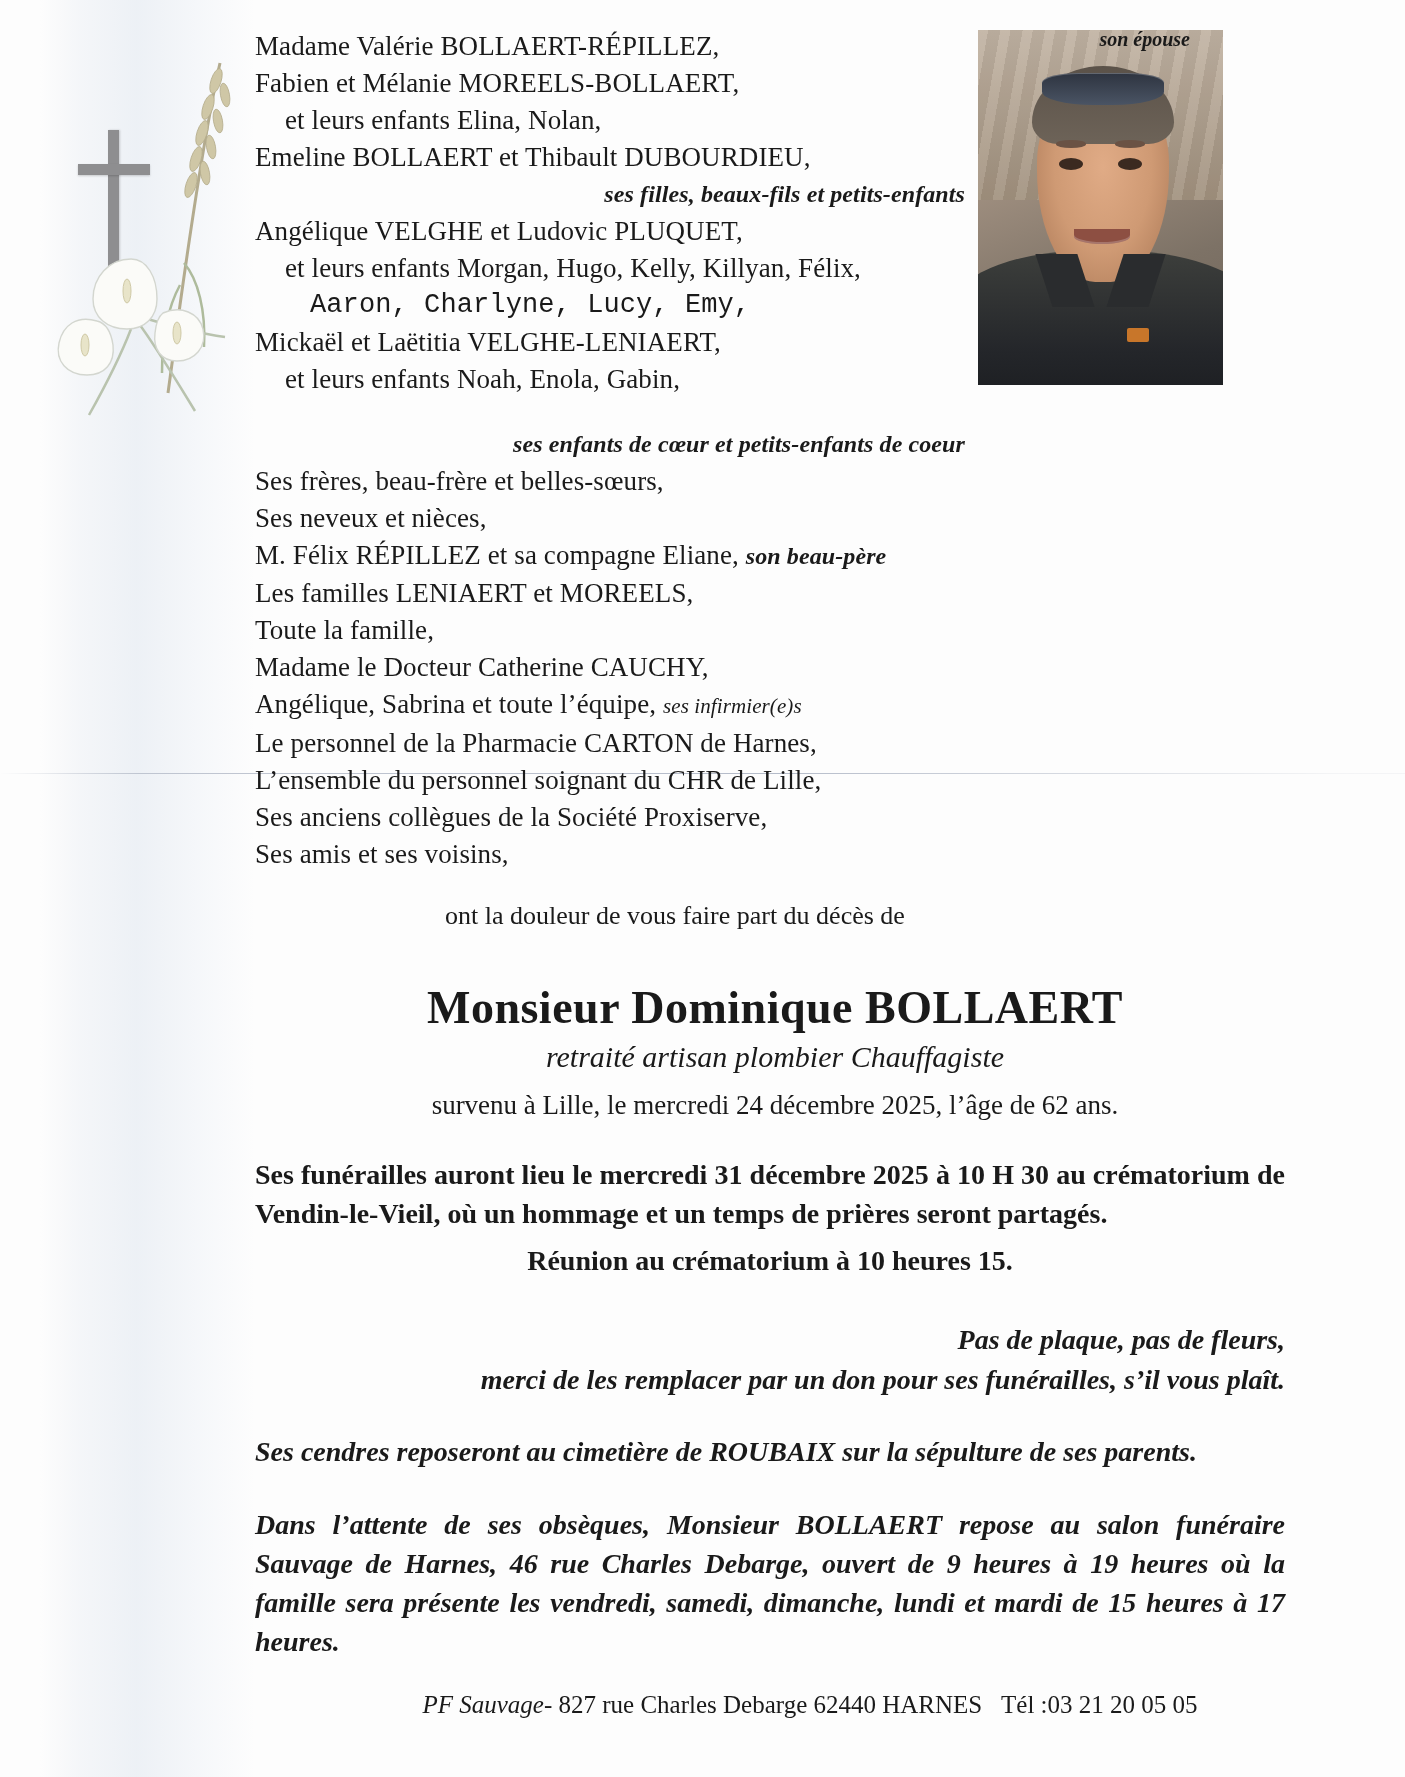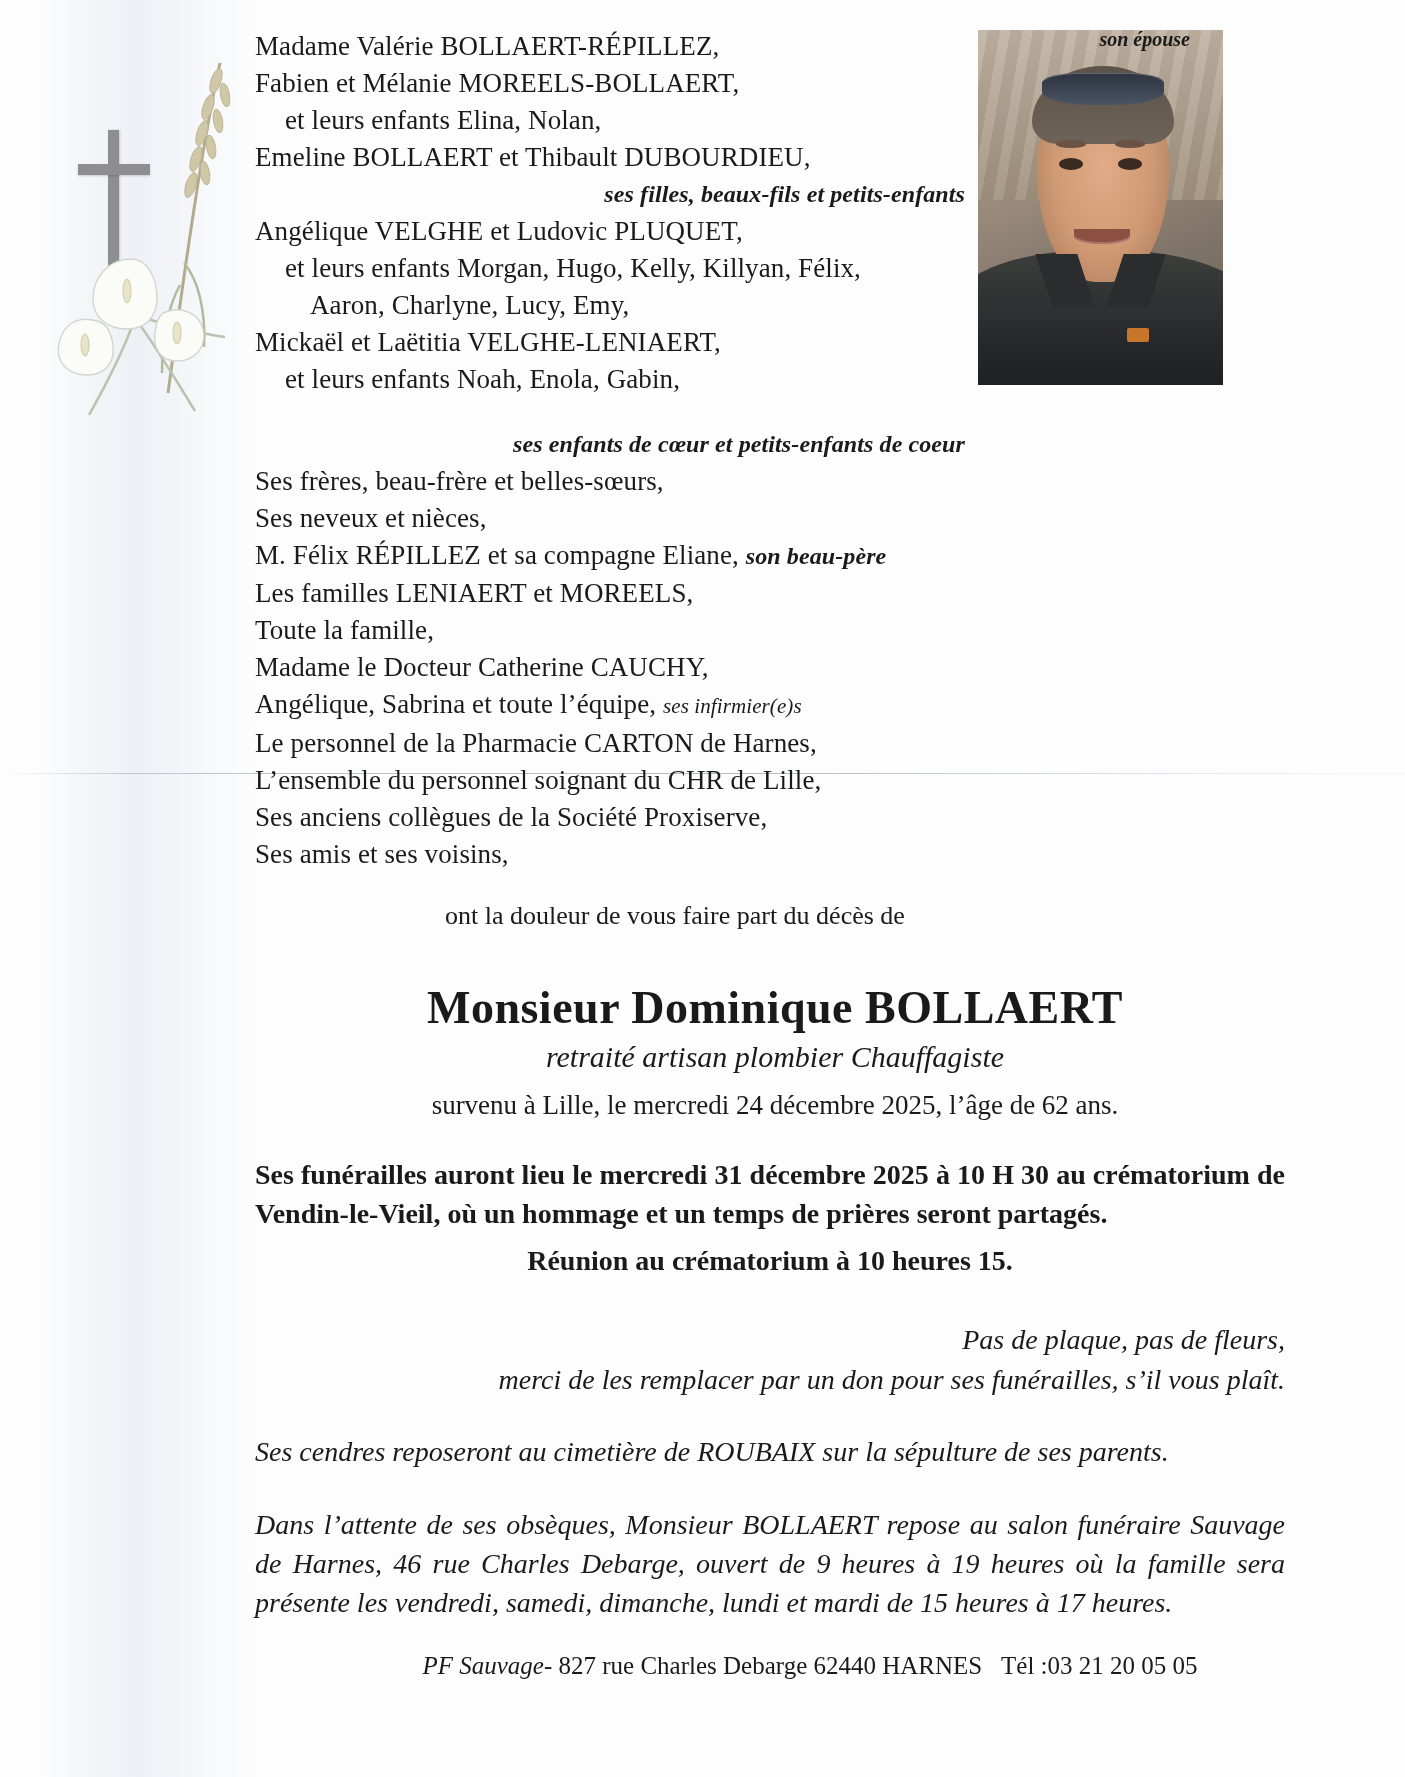--- a/index.html
+++ b/index.html
@@ -284,31 +284,31 @@
     font-weight: bold;
     width: 1030px;
     text-align: justify;
   }
   .para.centered {
     text-align: center;
     margin-top: 8px;
   }
   .para.ital-block {
     font-style: italic;
-    font-weight: normal;
+    font-weight: bold;
     text-align: justify;
   }
   .para.ital-block.two {
     margin-top: 32px;
   }
   .donation {
     margin-top: 40px;
     width: 1030px;
     font-style: italic;
-    font-weight: normal;
+    font-weight: bold;
     font-size: 28px;
     line-height: 40px;
   }
   .donation .l1 { text-align: right; }
   .donation .l2 { text-align: right; }
 
   .footer {
     margin-top: 30px;
     width: 1030px;
     font-size: 25px;
@@ -410,21 +410,21 @@
       <div class="ln rel" style="width:710px;">
         <span>ses filles, beaux-fils et petits-enfants</span>
       </div>
 
       <div class="ln">
         <span>Angélique VELGHE et Ludovic PLUQUET,</span>
       </div>
       <div class="ln ind1">
         <span>et leurs enfants Morgan, Hugo, Kelly, Killyan, Félix,</span>
       </div>
-      <div class="ln ind1" style="padding-left:55px;">
+      <div class="ln ind1" style="padding-left:55px;font-family:Liberation Mono, monospace;">
         <span>Aaron, Charlyne, Lucy, Emy,</span>
       </div>
       <div class="ln">
         <span>Mickaël et Laëtitia VELGHE-LENIAERT,</span>
       </div>
       <div class="ln ind1">
         <span>et leurs enfants Noah, Enola, Gabin,</span>
       </div>
       <div class="ln rel" style="width:710px;margin-top:28px;">
         <span>ses enfants de cœur et petits-enfants de coeur</span>

